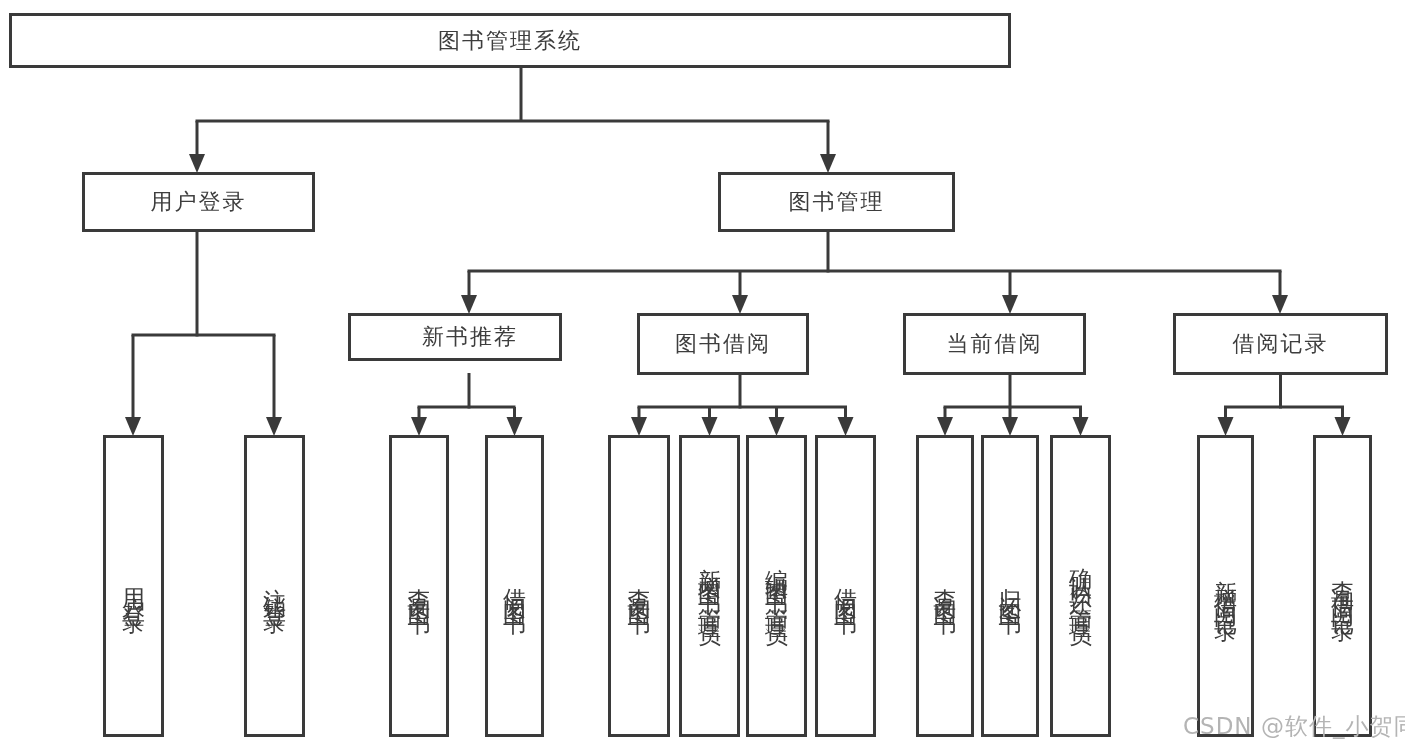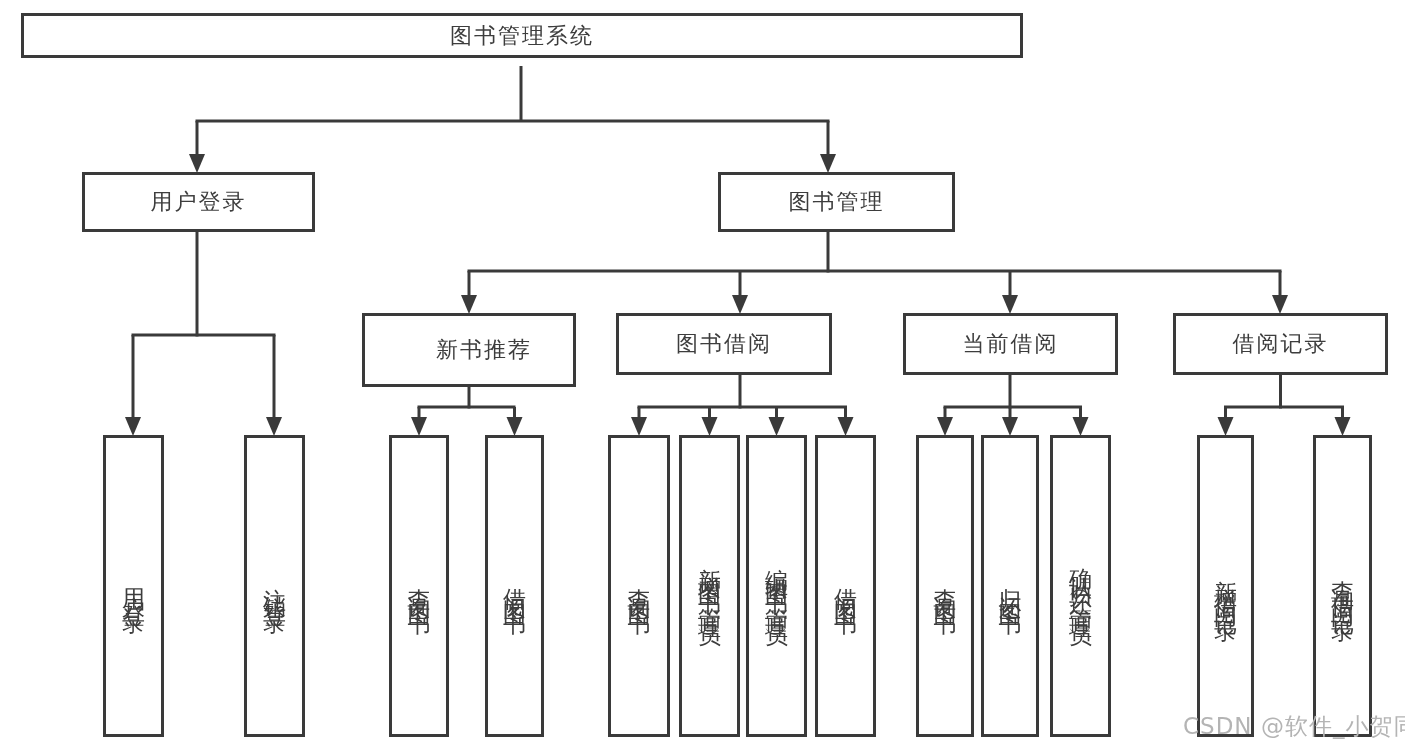--- a/index.html
+++ b/index.html
@@ -88,38 +88,38 @@
       <polygon points="768.5,417 784.5,417 776.5,436"></polygon>
       <polygon points="837.5,417 853.5,417 845.5,436"></polygon>
       <polygon points="937,417 953,417 945,436"></polygon>
       <polygon points="1002,417 1018,417 1010,436"></polygon>
       <polygon points="1072.5,417 1088.5,417 1080.5,436"></polygon>
       <polygon points="1217.5,417 1233.5,417 1225.5,436"></polygon>
       <polygon points="1334.5,417 1350.5,417 1342.5,436"></polygon>
     </g>
   </svg>
 
-  <div class="box" style="left:21px;top:13px;width:1002px;height:45px;">
+  <div class="box" style="left:9px;top:13px;width:1002px;height:55px;">
     <span class="hlabel">图书管理系统</span>
   </div>
 
   <div class="box" style="left:82px;top:172px;width:233px;height:60px;">
     <span class="hlabel">用户登录</span>
   </div>
   <div class="box" style="left:710px;top:172px;width:237px;height:60px;margin-left:8px;">
     <span class="hlabel">图书管理</span>
   </div>
 
-  <div class="box" style="left:362px;top:313px;width:214px;height:74px;padding-left:30px;">
+  <div class="box" style="left:348px;top:313px;width:214px;height:48px;padding-left:30px;">
     <span class="hlabel">新书推荐</span>
   </div>
-  <div class="box" style="left:616px;top:313px;width:216px;height:62px;">
+  <div class="box" style="left:637px;top:313px;width:172px;height:62px;">
     <span class="hlabel">图书借阅</span>
   </div>
-  <div class="box" style="left:903px;top:313px;width:215px;height:62px;">
+  <div class="box" style="left:903px;top:313px;width:183px;height:62px;">
     <span class="hlabel">当前借阅</span>
   </div>
   <div class="box" style="left:1173px;top:313px;width:215px;height:62px;">
     <span class="hlabel">借阅记录</span>
   </div>
 
   <div class="box" style="left:103px;top:435px;width:61px;height:302px;">
     <span class="leaf">用户登录</span>
   </div>
   <div class="box" style="left:244px;top:435px;width:61px;height:302px;">

